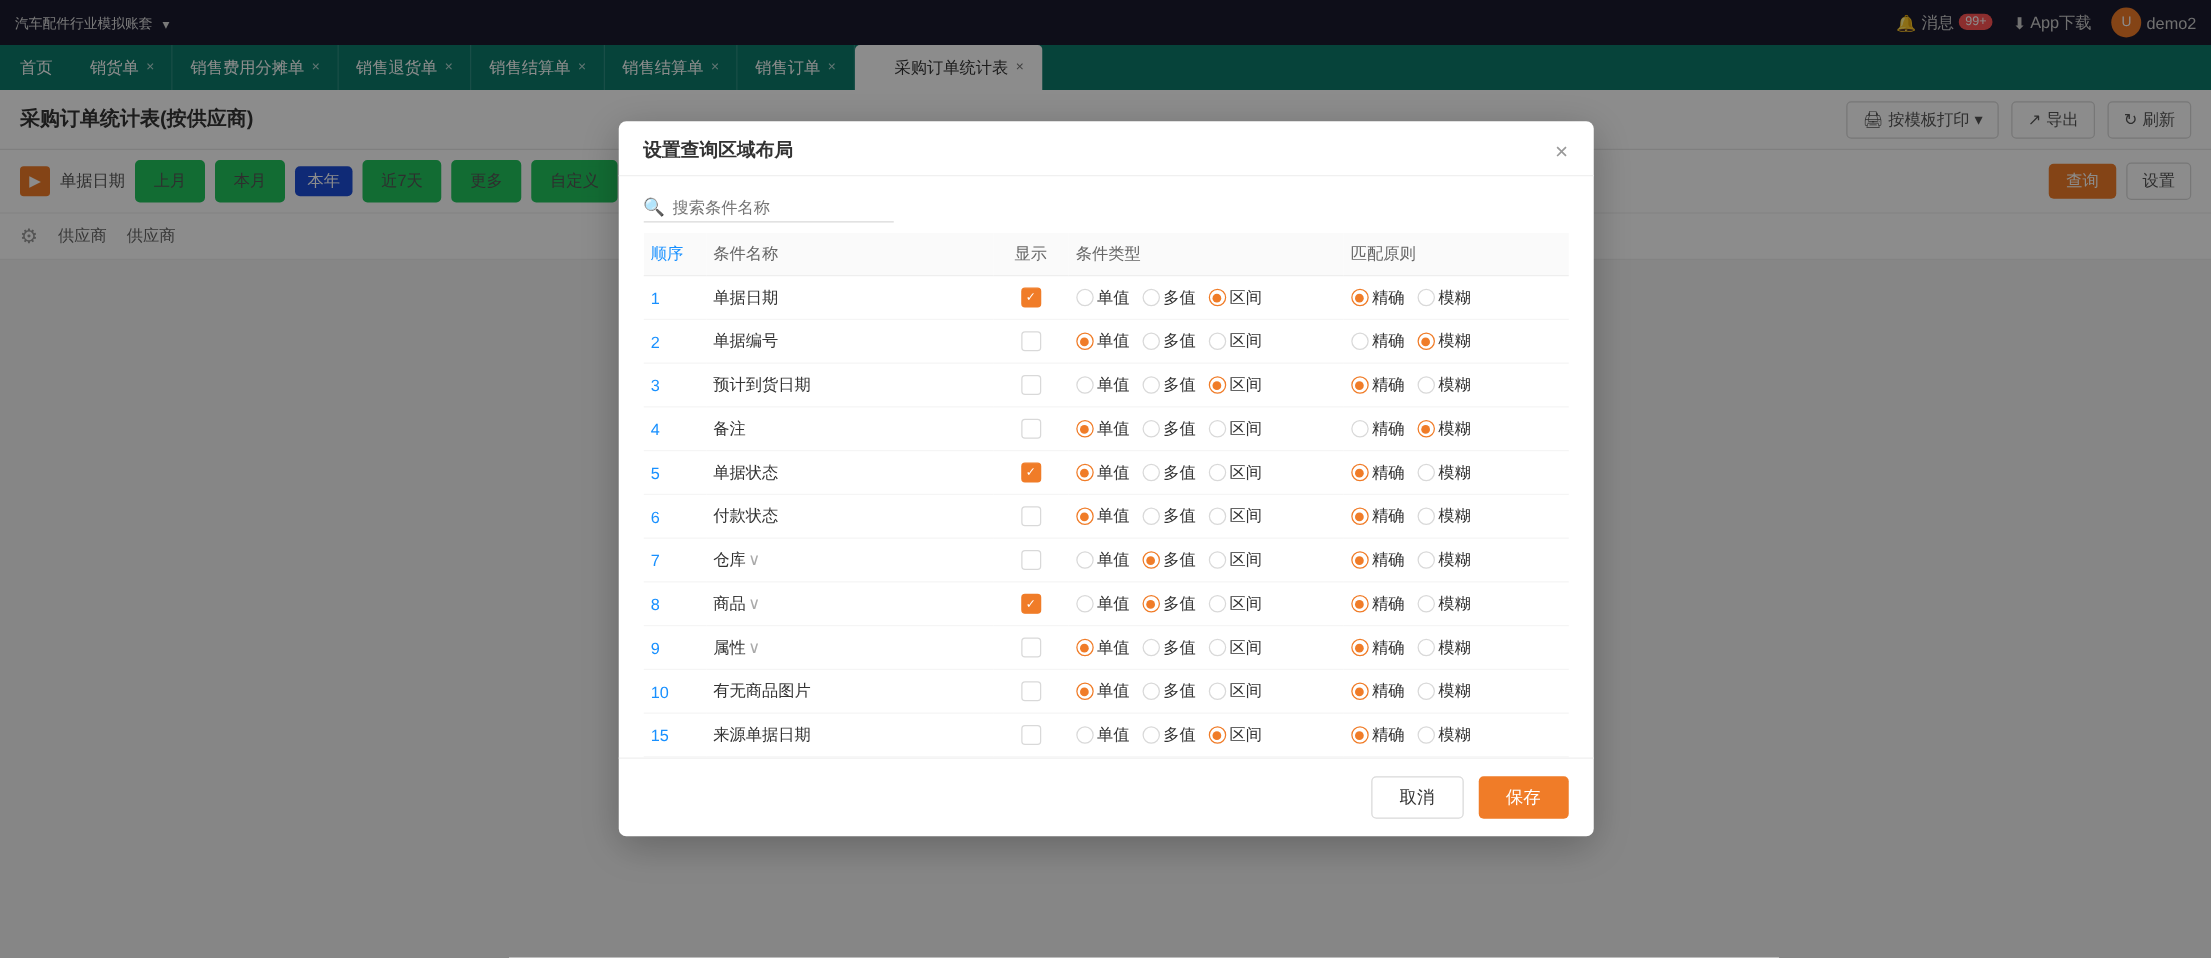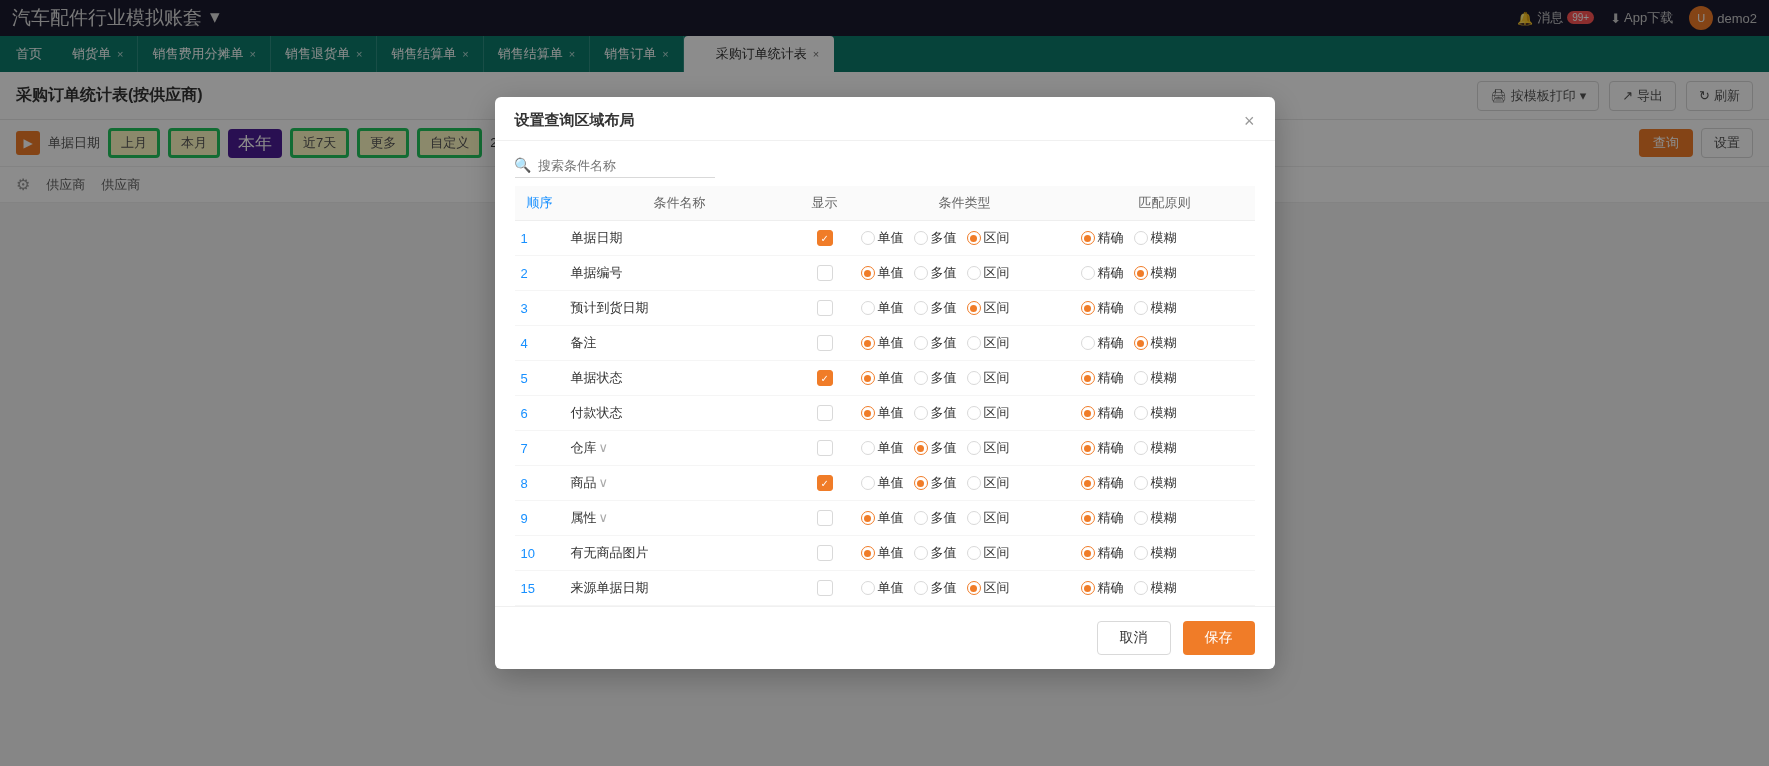--- a/index.html
+++ b/index.html
@@ -8,21 +8,21 @@
     
     .top-bar {
       height: 36px;
       background: #1a1a2e;
       display: flex;
       align-items: center;
       justify-content: space-between;
       padding: 0 12px;
       color: #ccc;
     }
-    .top-bar-left { display: flex; align-items: flex-start; gap: 8px; font-size: 19px; color: #ddd; }
+    .top-bar-left { display: flex; align-items: flex-end; gap: 8px; font-size: 11px; color: #ddd; }
     .top-bar-right { display: flex; align-items: center; gap: 16px; font-size: 13px; color: #ccc; }
     .badge { background: #f55; color: #fff; border-radius: 8px; padding: 1px 5px; font-size: 10px; position: relative; top: -1px; }
 
     
     .tab-bar {
       height: 36px;
       background: #0b7b6b;
       display: flex;
       align-items: center;
       padding: 0 0 0 0;
@@ -59,24 +59,24 @@
 
     
     .filter-bar {
       background: #fff;
       padding: 8px 16px;
       display: flex;
       align-items: center;
       gap: 8px;
       border-bottom: 1px solid #eee;
     }
-    .filter-tag { background: #4c1d95; color: #fff; border-radius: 4px; padding: 3px 10px; font-size: 17px; }
+    .filter-tag { background: #1d4ed8; color: #fff; border-radius: 4px; padding: 3px 10px; font-size: 13px; }
     .filter-label { color: #555; font-size: 13px; }
     .date-range { font-size: 13px; color: #333; }
-    .filter-btn { border: 3px solid #22c55e; background: #fef9c3; padding: 3px 10px; border-radius: 4px; font-size: 13px; cursor: pointer; color: #555; text-align: right; }
+    .filter-btn { border: 5px solid #22c55e; background: #22c55e; padding: 3px 10px; border-radius: 4px; font-size: 13px; cursor: pointer; color: #555; text-align: right; }
     .expand-arrow { width: 24px; height: 24px; background: #f07c28; color: #fff; border-radius: 3px; display: flex; align-items: center; justify-content: center; cursor: pointer; font-size: 12px; }
 
     
     .main-content {
       background: #f5f5f5;
       min-height: calc(766px - 120px);
       position: relative;
     }
     .table-header-row {
       background: #fff;
@@ -156,21 +156,21 @@
       color: #333;
       width: 160px;
       background: transparent;
     }
     .search-icon-inline { color: #aaa; font-size: 14px; }
 
     
     .dialog-table { flex: 1; overflow-y: auto; padding: 0 20px; }
     table { width: 100%; border-collapse: collapse; }
     thead th {
-      text-align: center;
+      text-align: left;
       font-size: 13px;
       color: #666;
       font-weight: 500;
       padding: 8px 6px;
       background: #fafafa;
       border-bottom: 1px solid #eee;
       position: sticky;
       top: 0;
       z-index: 1;
     }

